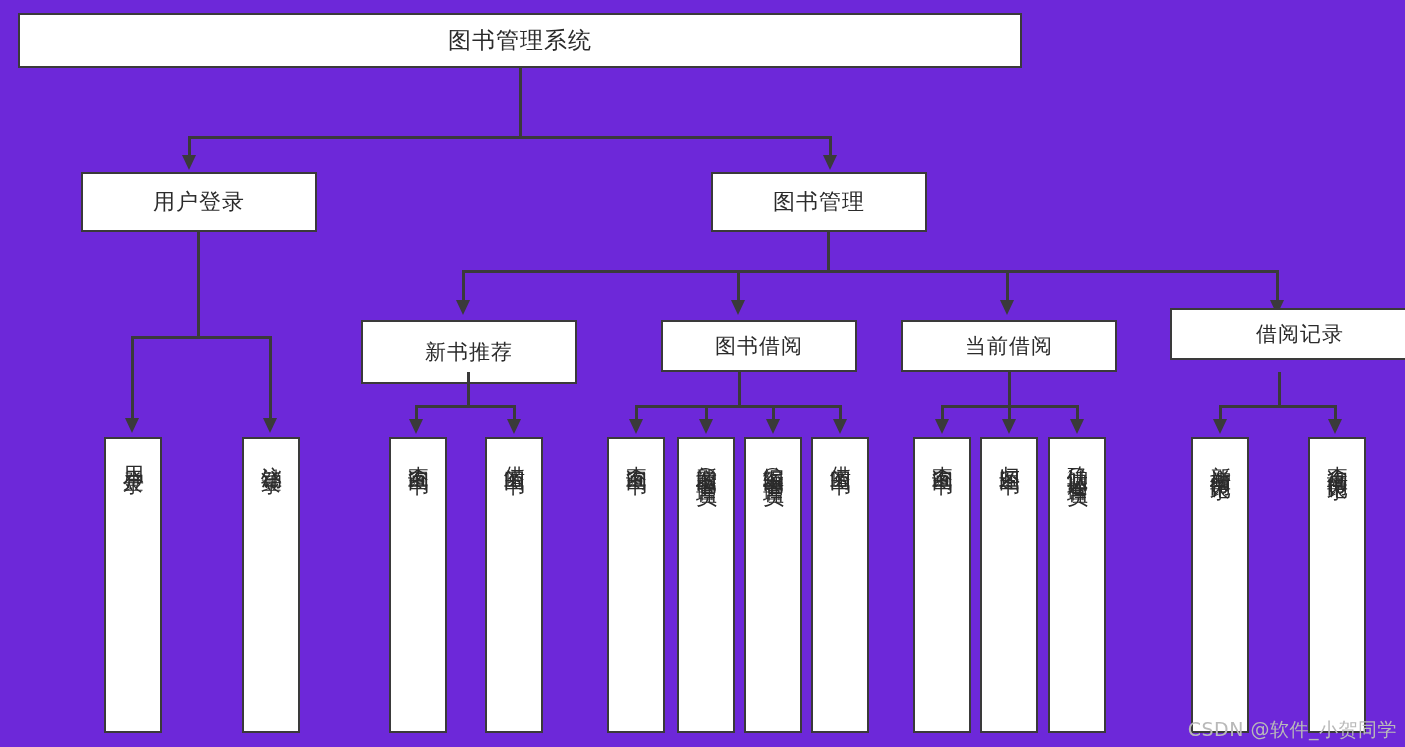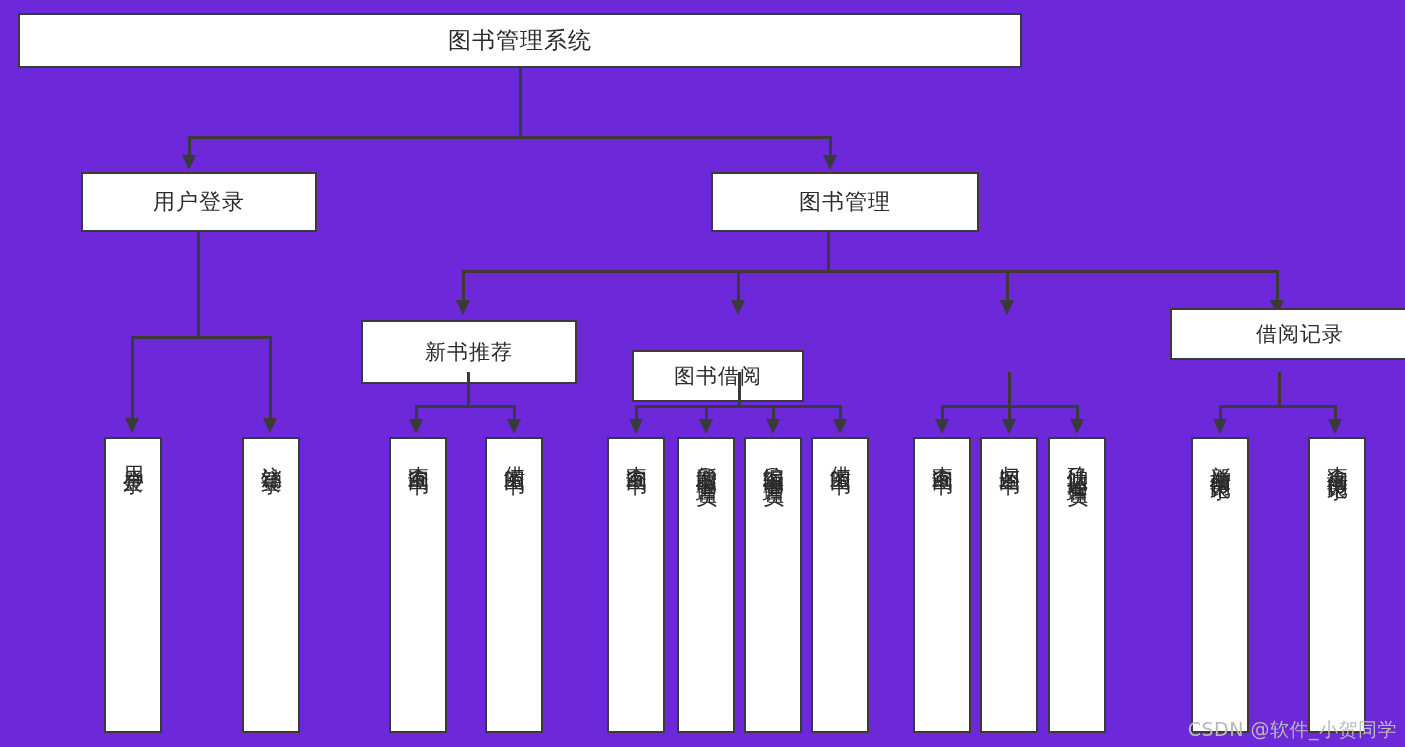--- a/index.html
+++ b/index.html
@@ -94,21 +94,21 @@
   <div class="seg h" style="left:188px;top:136px;width:644px;"></div>
   <div class="seg v" style="left:188px;top:136px;height:21px;"></div>
   <div class="arrow" style="left:182px;top:155px;"></div>
   <div class="seg v" style="left:829px;top:136px;height:21px;"></div>
   <div class="arrow" style="left:823px;top:155px;"></div>
 
   <div class="node lvl2" style="left:81px;top:172px;width:236px;height:60px;">
     <span class="label">用户登录</span>
   </div>
 
-  <div class="node lvl2" style="left:711px;top:172px;width:268px;height:60px;">
+  <div class="node lvl2" style="left:711px;top:172px;width:216px;height:60px;">
     <span class="label">图书管理</span>
   </div>
 
   <div class="seg v" style="left:197px;top:232px;height:104px;"></div>
   <div class="seg h" style="left:131px;top:336px;width:141px;"></div>
   <div class="seg v" style="left:131px;top:336px;height:84px;"></div>
   <div class="arrow" style="left:125px;top:418px;"></div>
   <div class="seg v" style="left:269px;top:336px;height:84px;"></div>
   <div class="arrow" style="left:263px;top:418px;"></div>
 
@@ -119,22 +119,25 @@
   <div class="seg v" style="left:737px;top:270px;height:32px;"></div>
   <div class="arrow" style="left:731px;top:300px;"></div>
   <div class="seg v" style="left:1006px;top:270px;height:32px;"></div>
   <div class="arrow" style="left:1000px;top:300px;"></div>
   <div class="seg v" style="left:1276px;top:270px;height:32px;"></div>
   <div class="arrow" style="left:1270px;top:300px;"></div>
 
   <div class="node lvl3" style="left:361px;top:320px;width:216px;height:64px;">
     <span class="label">新书推荐</span>
   </div>
-  <div class="node lvl3" style="left:632px;top:320px;width:172px;height:52px;margin-top:30px;">
+  <div class="node lvl3" style="left:661px;top:320px;width:196px;height:52px;">
     <span class="label">图书借阅</span>
+  </div>
+  <div class="node lvl3" style="left:901px;top:320px;width:216px;height:52px;">
+    <span class="label">当前借阅</span>
   </div>
   <div class="node lvl3" style="left:1170px;top:308px;width:260px;height:52px;">
     <span class="label">借阅记录</span>
   </div>
 
   <div class="seg v" style="left:467px;top:372px;height:33px;"></div>
   <div class="seg h" style="left:415px;top:405px;width:101px;"></div>
   <div class="seg v" style="left:415px;top:405px;height:16px;"></div>
   <div class="arrow" style="left:409px;top:419px;"></div>
   <div class="seg v" style="left:513px;top:405px;height:16px;"></div>

